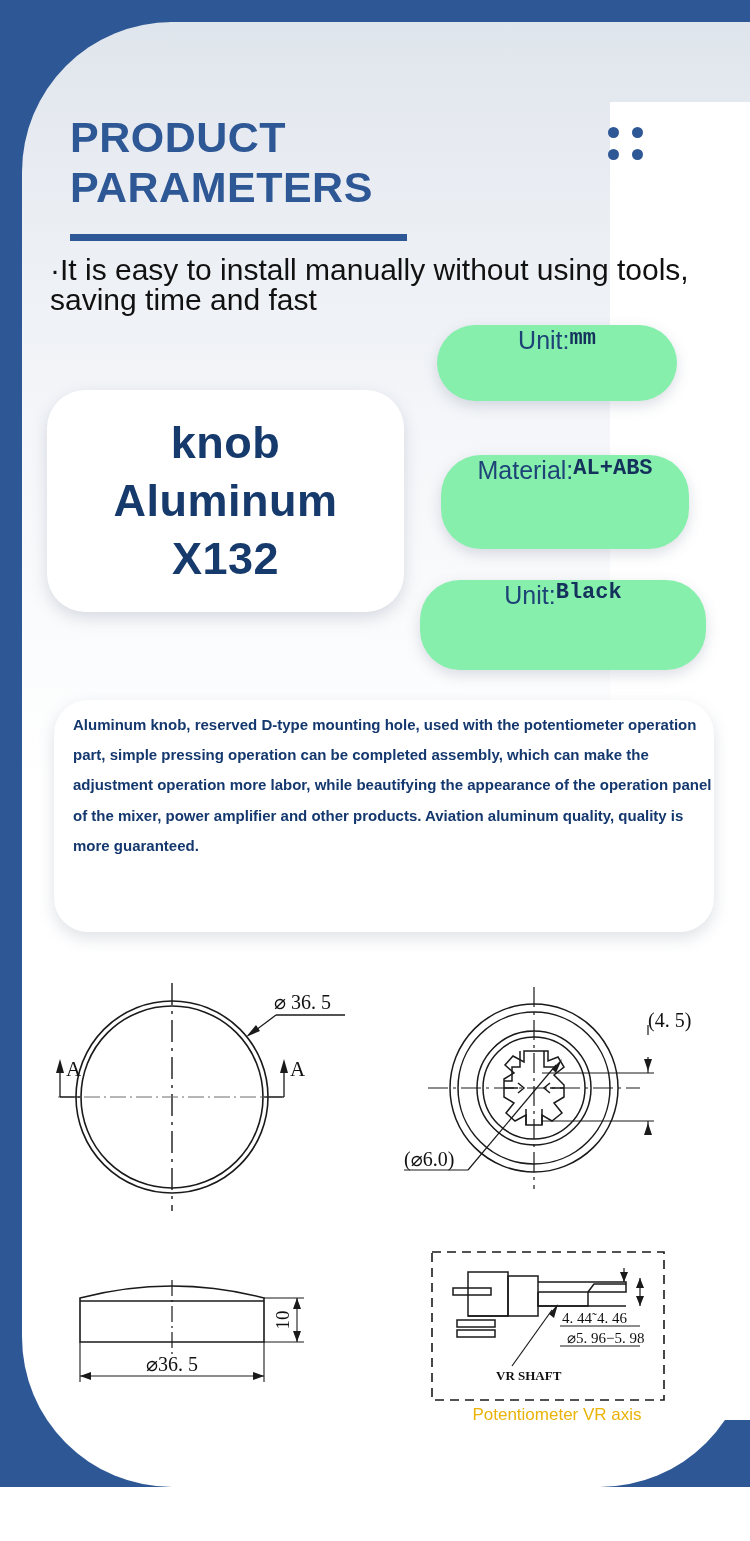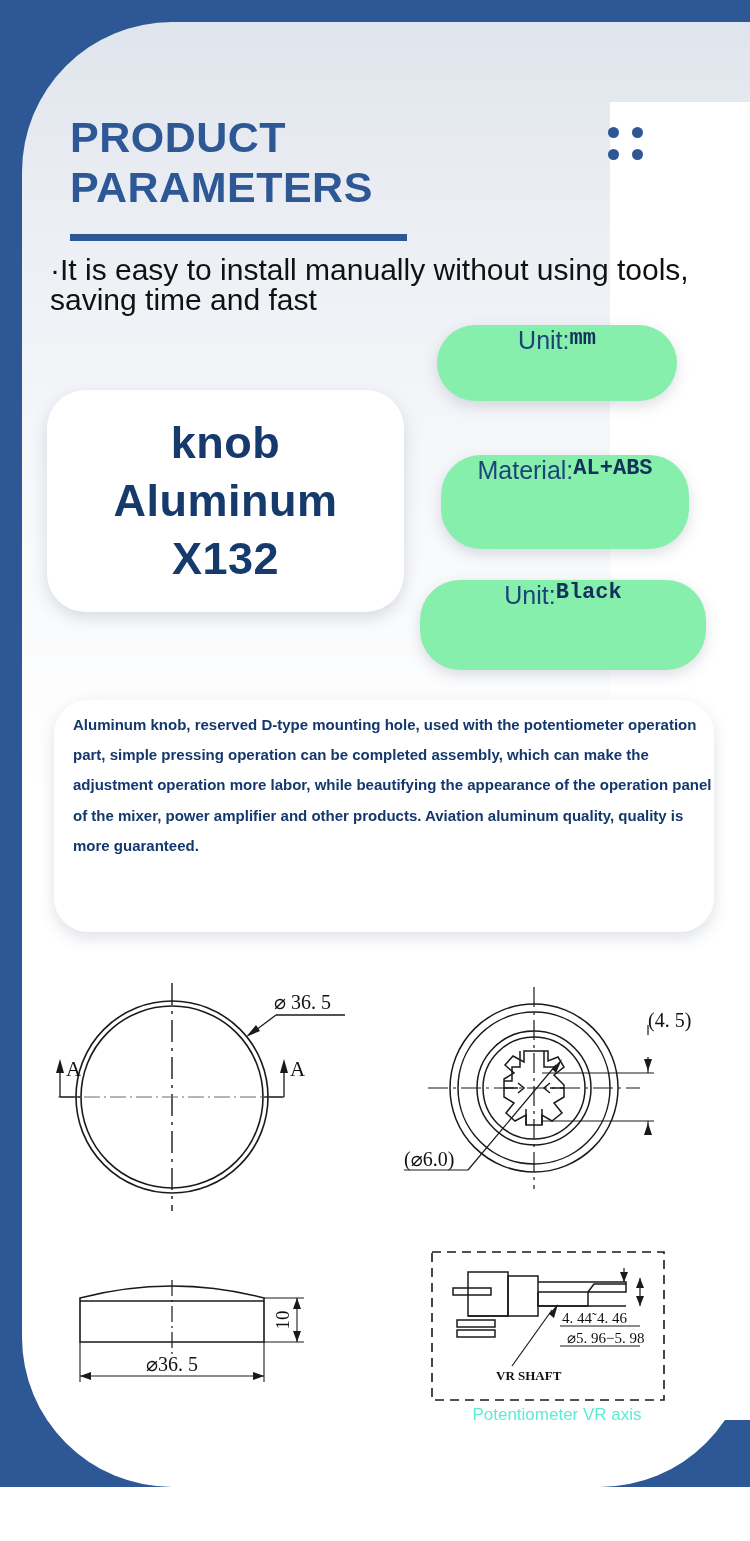--- a/index.html
+++ b/index.html
@@ -186,21 +186,21 @@
   #dwg-bottom  { left: 392px; top: 985px;  width: 340px; height: 205px; }
   #dwg-side    { left: 52px;  top: 1258px; width: 300px; height: 145px; }
   #dwg-vr      { left: 412px; top: 1248px; width: 290px; height: 205px; }
 
   #vr-caption {
     position: absolute;
     left: 412px;
     top: 1404px;
     width: 290px;
     text-align: center;
-    color: #5eead4;
+    color: #eab308;
     font-size: 17px;
     line-height: 21px;
     font-weight: 500;
   }
 </style>
 </head>
 <body>
 
 <div id="page">
 

